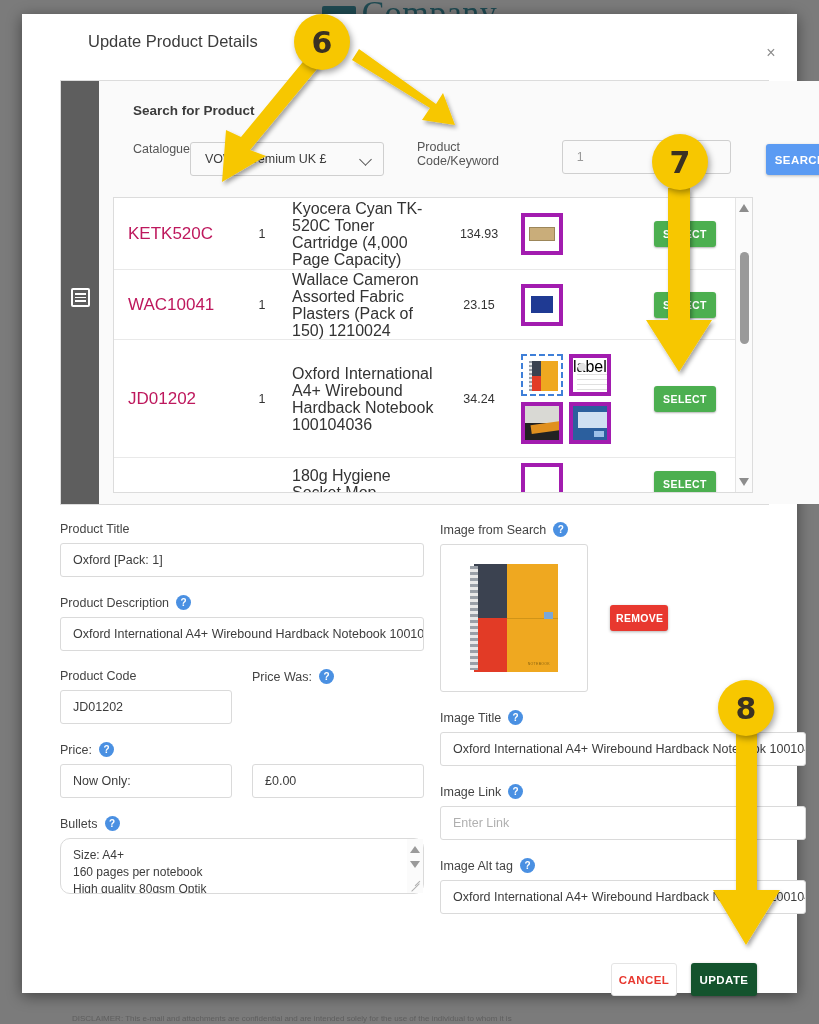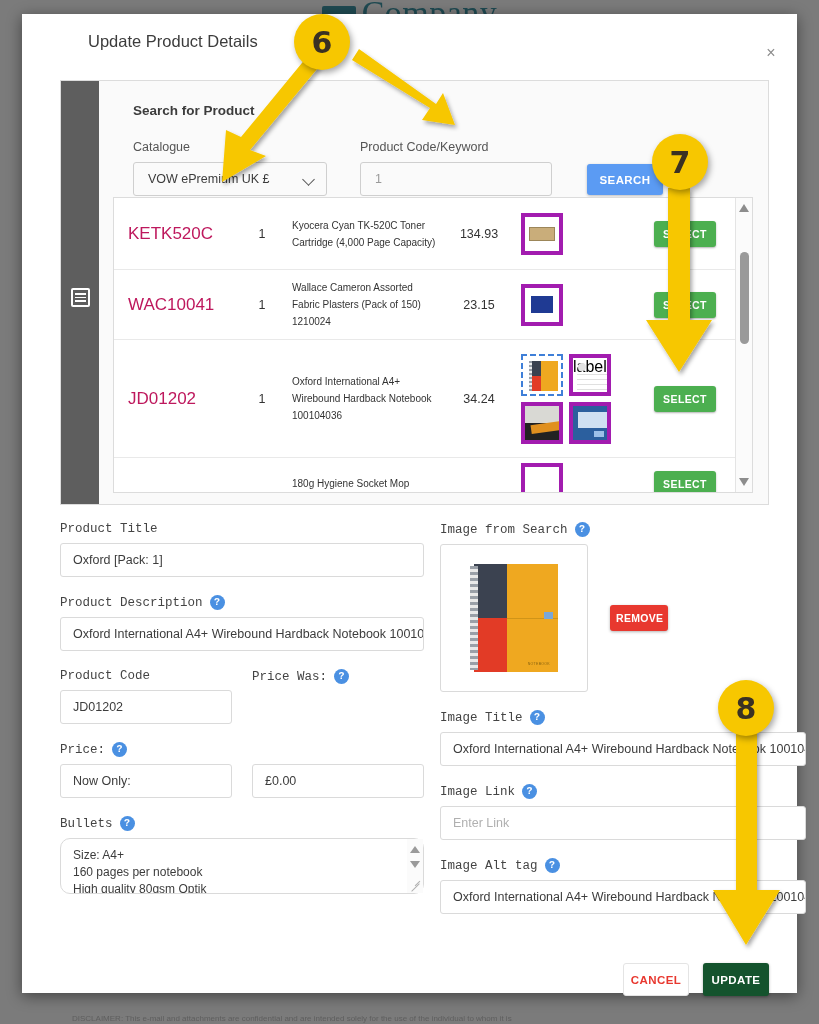--- a/index.html
+++ b/index.html
@@ -80,21 +80,21 @@
     border-top: 5px solid transparent; border-bottom: 5px solid transparent;
     border-left: 6px solid #5e5e5e;
   }
   .panel-body {
     flex: 1; background: #fafafa; position: relative; padding: 16px 20px 0 20px;
   }
   .panel-heading {
     font-size: 13.5px; font-weight: bold; color: #3c3c3c; margin: 6px 0 22px 14px;
   }
   .search-row { display: flex; align-items: flex-end; margin-left: 14px; }
-  .fld { display: flex; flex-direction: column; }
+  .fld { display: flex; }
   .fld-label {
     font-size: 12.5px; color: #555; margin-bottom: 8px;
   }
   .select-box {
     position: relative; width: 194px; height: 34px;
     background: #fafafa; border: 1px solid #cfcfcf; border-radius: 3px;
     font-size: 12.5px; color: #3c3c3c; line-height: 32px; padding-left: 14px;
     cursor: pointer;
   }
   .chev {
@@ -122,21 +122,21 @@
     background: #fff; border: 1px solid #dcdcdc;
     overflow: hidden;
   }
   .res-row {
     display: flex; align-items: center;
     border-bottom: 1px solid #e9e9e9;
     padding: 0 10px; position: relative;
   }
   .c-code  { width: 108px; font-size: 17px; color: #be185d; padding-left: 4px; }
   .c-qty   { width: 60px;  font-size: 12.5px; color: #333; text-align: center; }
-  .c-desc  { width: 145px; font-size: 10px; color: #333; line-height: 17px; }
+  .c-desc  { width: 145px; font-size: 16px; color: #333; line-height: 17px; }
   .c-price { width: 84px;  font-size: 12.5px; color: #333; text-align: center; }
   .c-thumbs{ flex: 1; display: flex; flex-wrap: wrap; gap: 6px; padding: 8px 0; max-width: 118px; }
   .c-action{ width: 92px; display: flex; justify-content: center; }
   .thumb {
     width: 42px; height: 42px; background: #fff;
     border: 4px solid #a21caf; position: relative; overflow: hidden;
   }
   .thumb.sel { border: 2px dashed #3f7fd8; padding: 2px; }
   .btn-select {
     width: 62px; height: 26px; border: none; border-radius: 3px;
@@ -159,21 +159,21 @@
     background: #9a9a9a; border-radius: 5px;
   }
 
   
   .form-area { position: absolute; left: 0; top: 508px; width: 775px; }
   .col-left  { position: absolute; left: 38px; top: 0; width: 364px; }
   .col-right { position: absolute; left: 418px; top: 0; width: 366px; }
 
   .f-label {
     font-size: 12.5px; color: #444; margin-bottom: 7px;
-    display: flex; align-items: center; gap: 7px; font-family: Liberation Mono, monospace;
+    display: flex; align-items: center; gap: 7px;
   }
   .help-icon {
     width: 15px; height: 15px; border-radius: 50%; background: #4a90e2;
     color: #fff; font-size: 10px; font-weight: bold; text-align: center;
     line-height: 15px; cursor: pointer; flex: none;
   }
   .f-input {
     width: 100%; height: 34px; background: #fff;
     border: 1px solid #dadada; border-radius: 3px;
     font-size: 12.5px; color: #3c3c3c; line-height: 32px;
@@ -248,21 +248,21 @@
   .t-photo  { position:relative; width:100%; height:100%; background:#222; }
   .t-photo .p1{ position:absolute; left:0; top:0; width:100%; height:52%; background:#d9d9d4;}
   .t-photo .p2{ position:absolute; left:6px; top:17px; width:30px; height:9px; background:#e0901f; transform:rotate(-8deg);}
   .t-blue   { position:relative; width:100%; height:100%; background:#2b5f9e; }
   .t-blue .w{ position:absolute; left:5px; top:6px; width:30px; height:16px; background:#cfe0f2;}
   .t-blue .s{ position:absolute; right:3px; bottom:3px; width:10px; height:6px; background:#9cc0e8;}
   .t-mop    { background:#fff; width:100%; height:100%; }
 
   
   .footer {
-    position: absolute; right: 28px; top: 949px;
+    position: absolute; right: 40px; top: 949px;
     display: flex; gap: 14px; align-items: center;
   }
   .btn-cancel {
     width: 66px; height: 33px; border: 1px solid #e4e4e4; border-radius: 3px;
     background: #fff; color: #e8382f; font-size: 11.5px; font-weight: bold;
     letter-spacing: .4px; cursor: pointer;
   }
   .btn-update {
     width: 66px; height: 33px; border: none; border-radius: 3px;
     background: #14532d; color: #fff; font-size: 11.5px; font-weight: bold;

